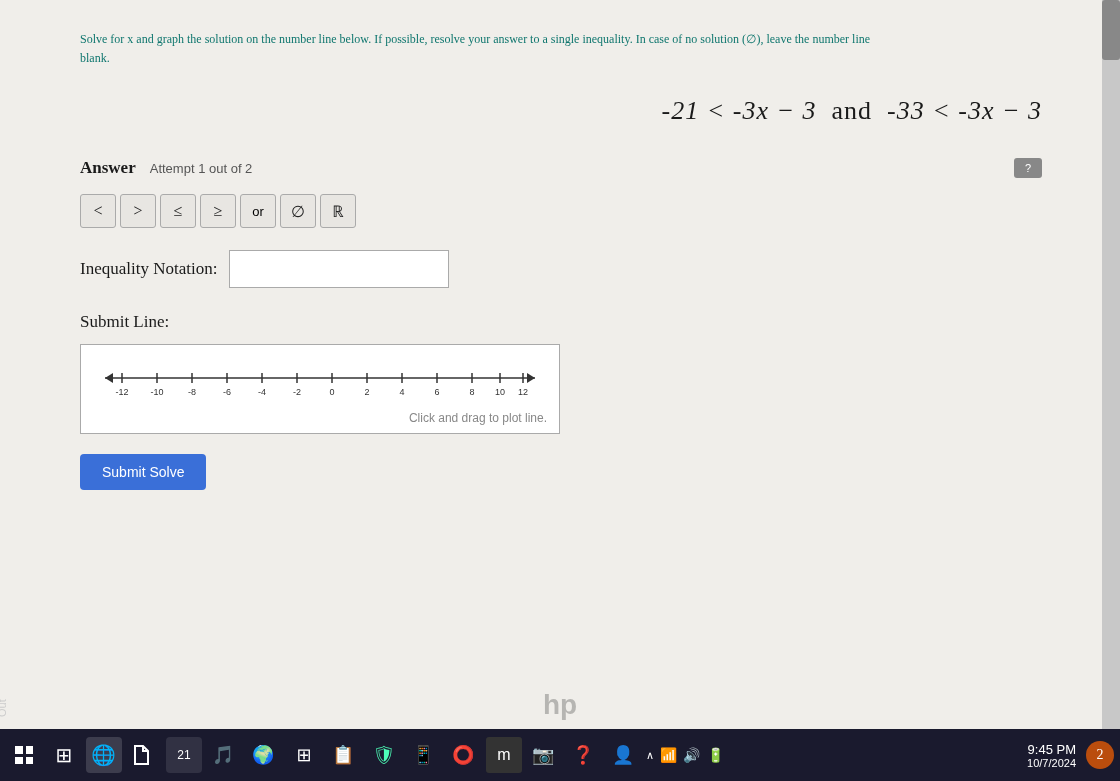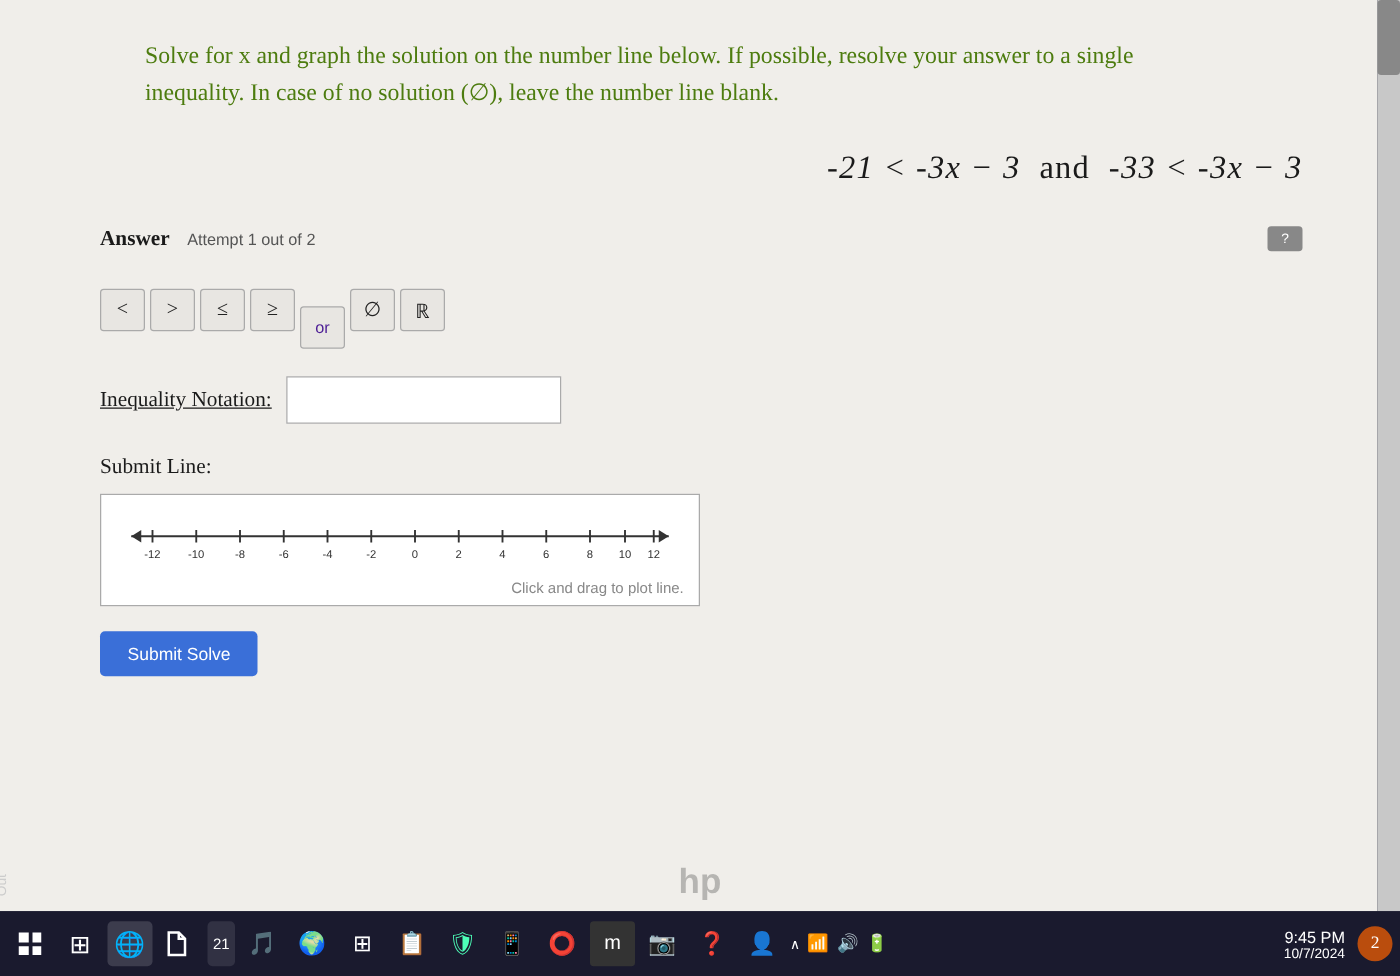--- a/index.html
+++ b/index.html
@@ -34,26 +34,25 @@
     }
 
     .scrollbar-thumb {
       width: 100%;
       height: 60px;
       background: #888;
       border-radius: 3px;
     }
 
     .problem-text {
-      font-size: 19px;
+      font-size: 12px;
       line-height: 1.6;
-      color: #4d7c0f;
+      color: #0f766e;
       margin-bottom: 28px;
       max-width: 820px;
-      margin-left: 36px;
     }
 
     .equation-line {
       text-align: right;
       font-size: 26px;
       margin: 20px 0 32px 0;
       color: #1a1a1a;
       font-style: italic;
       letter-spacing: 1px;
     }
@@ -116,35 +115,33 @@
       display: flex;
       align-items: center;
       justify-content: center;
       color: #222;
       font-family: Georgia, serif;
     }
 
     .sym-btn.or-btn {
       font-family: Arial, sans-serif;
       font-size: 13px;
-      color: #4c1d95;
-      margin-top: 28px;
+      color: #000000;
     }
 
     .inequality-row {
       display: flex;
       align-items: center;
       margin-bottom: 24px;
     }
 
     .inequality-label {
       font-size: 17px;
       color: #1a1a1a;
       margin-right: 12px;
-      text-decoration: underline;
     }
 
     .inequality-input {
       width: 220px;
       height: 38px;
       border: 1.5px solid #aaa;
       background: white;
       outline: none;
       font-size: 16px;
       padding: 4px 8px;
@@ -428,21 +425,21 @@
   </button>
 
   <div class="taskbar-icon" style="font-size:20px; color:white;">⊞</div>
   <div class="taskbar-icon active" style="color:#4db8ff; font-size:20px;">🌐</div>
   <div class="taskbar-icon" style="color:white; font-size:16px;">
     <svg viewBox="0 0 24 24" fill="none" stroke="white" stroke-width="2">
       <path d="M3 3h8l5 5v13H3z"></path>
       <polyline points="11,3 11,8 16,8"></polyline>
     </svg>
   </div>
-  <div class="taskbar-icon" style="color:white; font-size:12px; font-family:Arial; background:rgba(255,255,255,0.1); border-radius:4px; width:22px;">21</div>
+  <div class="taskbar-icon" style="color:white; font-size:12px; font-family:Arial; background:rgba(255,255,255,0.1); border-radius:4px; width:36px;">21</div>
   <div class="taskbar-icon" style="font-size:18px;">🎵</div>
   <div class="taskbar-icon" style="font-size:18px;">🌍</div>
   <div class="taskbar-icon" style="font-size:18px; color:white;">⊞</div>
   <div class="taskbar-icon" style="font-size:18px;">📋</div>
   <div class="taskbar-icon" style="font-size:18px; color:#4dffb8;">🛡</div>
   <div class="taskbar-icon" style="font-size:18px; color:#ff6b6b;">📱</div>
   <div class="taskbar-icon" style="font-size:18px; color:#ff8800;">⭕</div>
   <div class="taskbar-icon" style="font-size:16px; color:white; background:#333; border-radius:3px; padding:2px 4px; font-family:Arial;">m</div>
   <div class="taskbar-icon" style="font-size:18px; color:#cc3366;">📷</div>
   <div class="taskbar-icon" style="font-size:18px; color:#aaccff;">❓</div>

